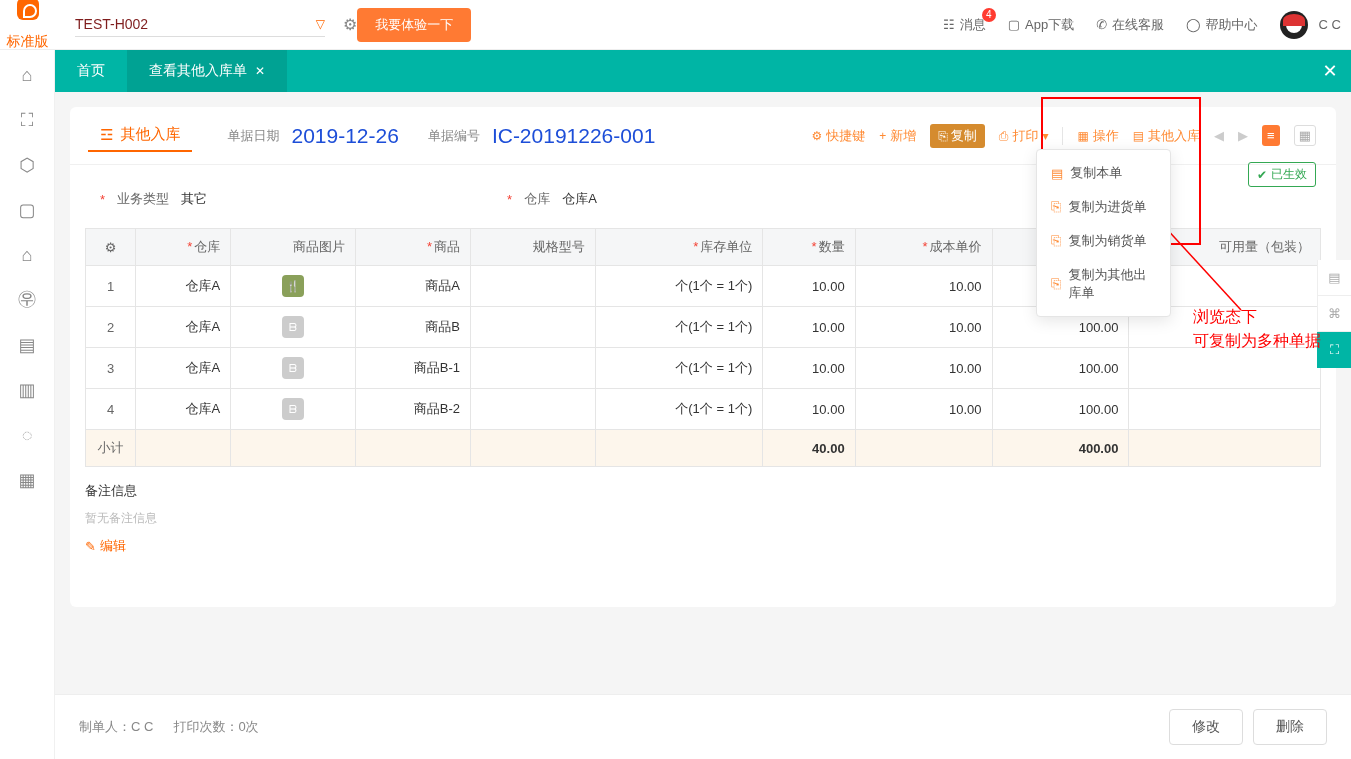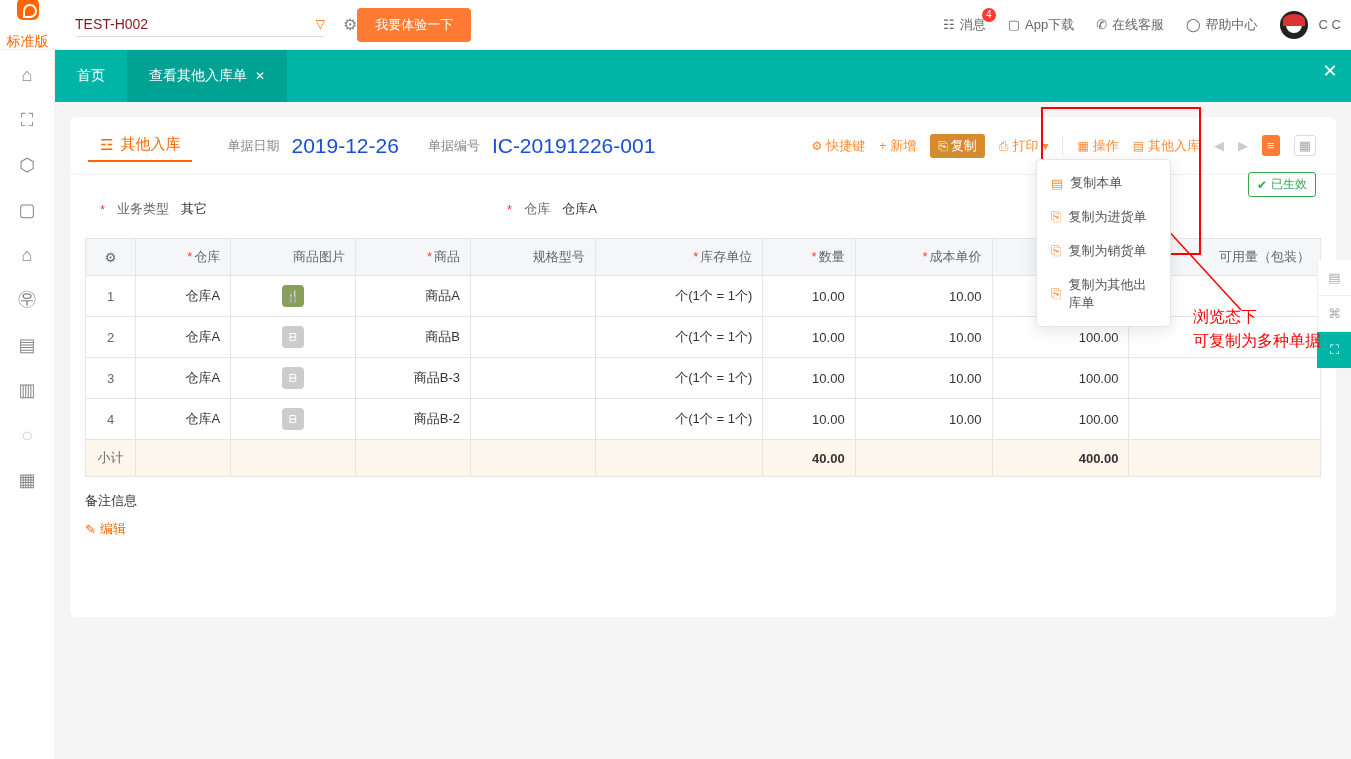--- a/index.html
+++ b/index.html
@@ -24,21 +24,21 @@
 .avatar::after{content:"";position:absolute;top:6px;left:6px;width:16px;height:16px;background:#fff;border-radius:50%;}
 .avatar::before{content:"";position:absolute;top:3px;left:3px;width:22px;height:12px;background:#d33;border-radius:50% 50% 0 0;z-index:2;}
 .user-name { margin-left:6px; color:#666; }
 
 
 .layout { display: flex; height: calc(100vh - 50px); }
 .left-rail { width: 55px; background:#fff; border-right:1px solid #f0f0f0; display:flex; flex-direction:column; align-items:center; padding-top:15px; gap:25px; }
 .rail-icon { width:20px; height:20px; color:#888; display:flex; align-items:center; justify-content:center; font-size:18px; cursor:pointer; }
 
 
-.tab-bar { height: 52px; background: #00b5a5; display:flex; align-items:stretch; position:relative; }
+.tab-bar { height: 42px; background: #00b5a5; display:flex; align-items:stretch; position:relative; }
 .tab { display:flex; align-items:center; padding: 0 22px; color:#fff; font-size:14px; cursor:pointer; }
 .tab.active { background:#00a293; }
 .tab-close { margin-left:8px; font-size:12px; }
 .tab-bar-close { position:absolute; right:0; top:0; width:42px; height:42px; display:flex; align-items:center; justify-content:center; color:#fff; cursor:pointer; font-size:18px; }
 
 
 .content-wrap { flex:1; display:flex; flex-direction:column; position:relative; background:#f5f5f5; }
 .content { flex:1; padding: 15px 15px 0 15px; overflow:auto; }
 .card { background:#fff; border-radius:6px; padding: 0; min-height: 500px; position:relative; }
 
@@ -281,21 +281,21 @@
                 <td>个(1个 = 1个)</td>
                 <td>10.00</td>
                 <td>10.00</td>
                 <td>100.00</td>
                 <td></td>
               </tr>
               <tr>
                 <td class="idx">3</td>
                 <td>仓库A</td>
                 <td class="img-cell"><span class="prod-img img-b">ᗷ</span></td>
-                <td>商品B-3</td>
+                <td>商品B-1</td>
                 <td></td>
                 <td>个(1个 = 1个)</td>
                 <td>10.00</td>
                 <td>10.00</td>
                 <td>100.00</td>
                 <td></td>
               </tr>
               <tr>
                 <td class="idx">4</td>
                 <td>仓库A</td>
@@ -318,20 +318,21 @@
                 <td class="bold">40.00</td>
                 <td></td>
                 <td class="bold">400.00</td>
                 <td></td>
               </tr>
             </tbody>
         </table>
 
         <div class="remarks">
           <div class="remarks-title">备注信息</div>
+          <div class="remarks-empty">暂无备注信息</div>
           <div class="edit-link">
             <span>✎</span>
             <span>编辑</span>
           </div>
         </div>
 
         <div class="copy-menu" id="copyMenu" style="top:42px; right:165px;">
             <div class="copy-menu-item">
               <span class="ci-orange">▤</span>
               <span>复制本单</span>
@@ -363,14 +364,27 @@
       <line x1="10" y1="10" x2="120" y2="130" stroke="#ff0000" stroke-width="1.5"></line>
       <polygon points="10,10 20,12 14,20" fill="#ff0000"></polygon>
     </svg>
 
     <div class="right-rail">
       <div class="rr-item">▤</div>
       <div class="rr-item">⌘</div>
       <div class="rr-item active">⛶</div>
     </div>
 
+    <div class="footer">
+      <div class="footer-info">
+        <span>
+          <span>制单人：</span><span>C C</span>
+        </span>
+        <span>
+          <span>打印次数：</span><span>0次</span>
+        </span>
+      </div>
+      <div class="footer-spacer"></div>
+      <button class="footer-btn">修改</button>
+      <button class="footer-btn">删除</button>
+    </div>
   </div>
 </div>
 
 </body></html>

